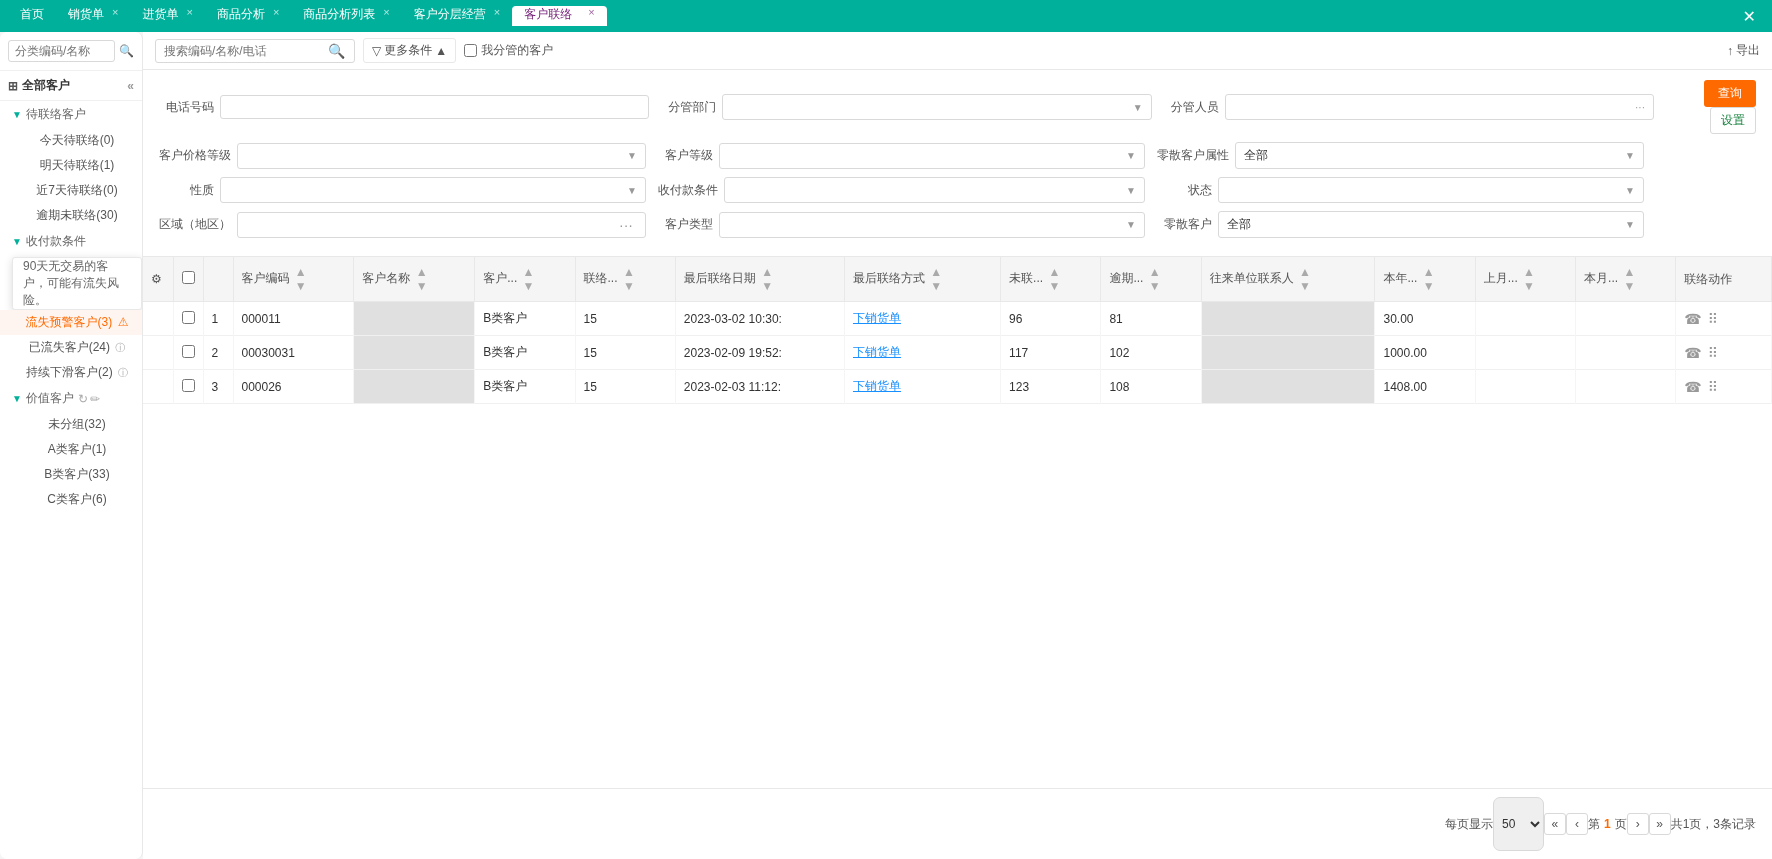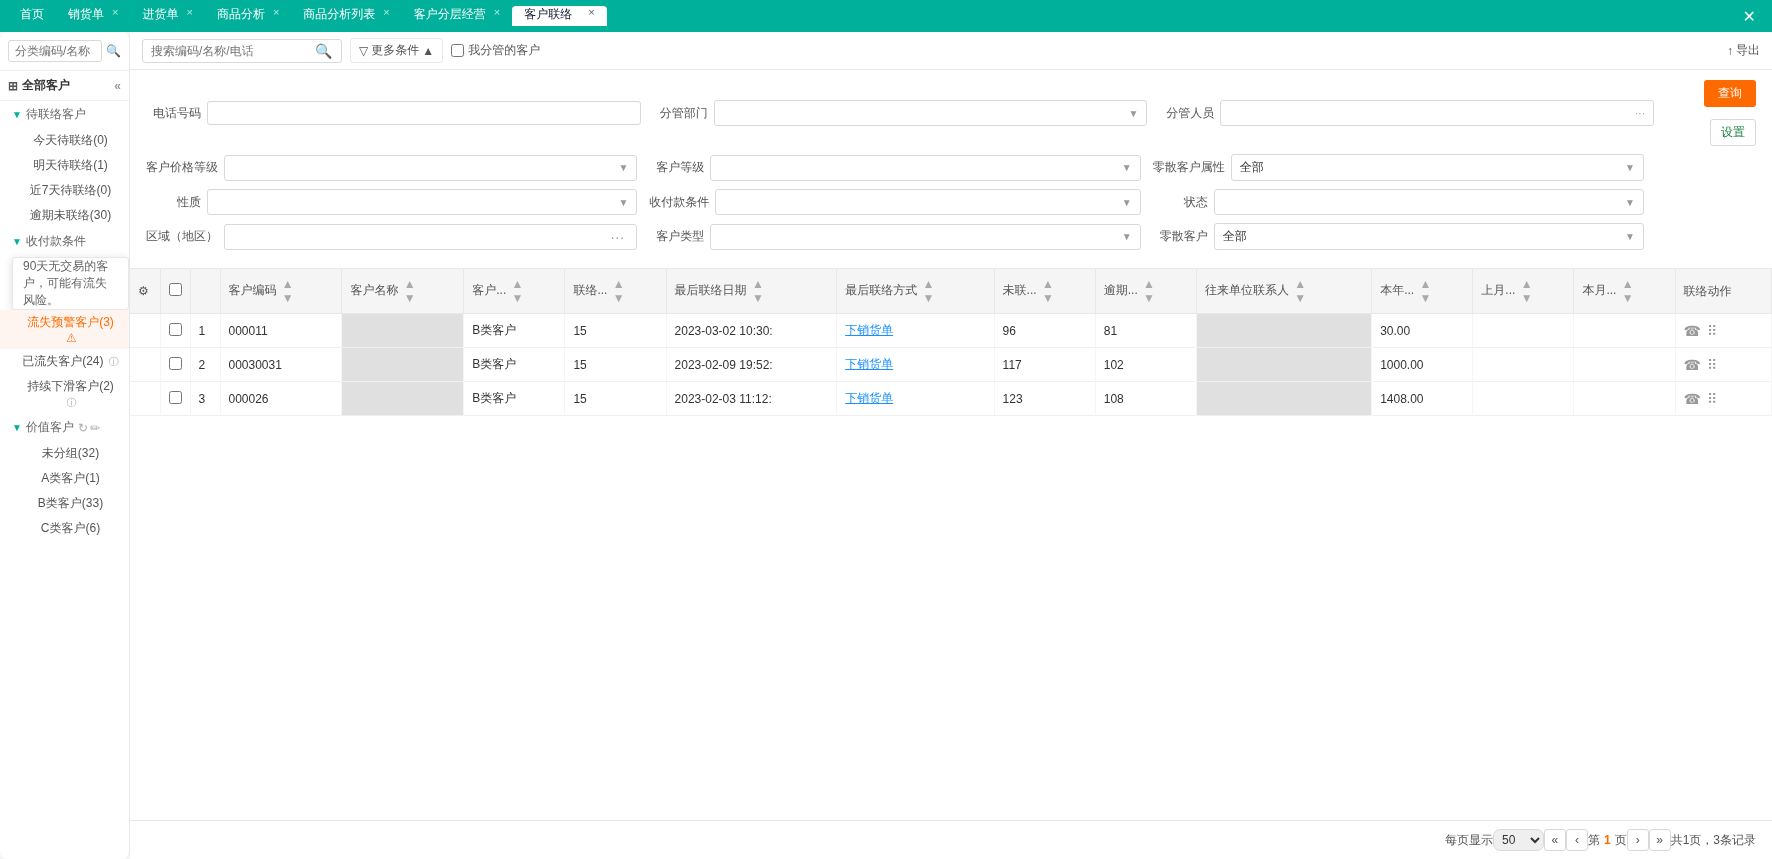--- a/index.html
+++ b/index.html
@@ -21,21 +21,21 @@
       padding: 0 12px;
       color: #fff;
       cursor: pointer;
       font-size: 13px;
       white-space: nowrap;
       gap: 4px;
       position: relative;
     }
     .nav-tab.active {
       background: #fff;
-      color: #0f172a;
+      color: #701a75;
       border-radius: 4px 4px 0 0;
       gap: 12px;
     }
     .nav-tab .close-x {
       font-size: 11px;
       margin-left: 4px;
       opacity: 0.7;
     }
     .nav-tab.home { font-size: 13px; }
     .top-nav-right {
@@ -48,21 +48,21 @@
 
     
     .main-layout {
       display: flex;
       height: calc(100vh - 32px);
       overflow: hidden;
     }
 
     
     .sidebar {
-      width: 130px;
+      width: 143px;
       background: #fff;
       border-right: 1px solid #e8e8e8;
       display: flex;
       flex-direction: column;
       flex-shrink: 0;
       overflow-y: auto;
       border-radius: 7px;
     }
     .sidebar-search {
       display: flex;
@@ -319,21 +319,21 @@
       align-items: center;
       justify-content: flex-end;
       padding: 8px 16px;
       background: #fff;
       border-top: 1px solid #e8e8e8;
     }
     .pagination-text { color: #555; font-size: 12px; }
     .page-size-select {
       border: 1px solid #d9d9d9;
       border-radius: 7px;
-      padding: 2px 4px;
+      padding: 18px 4px;
       font-size: 12px;
       color: #333;
     }
     .page-btn {
       border: 1px solid #d9d9d9;
       background: #fff;
       border-radius: 3px;
       width: 22px;
       height: 22px;
       display: flex;
@@ -349,21 +349,21 @@
       margin: 0 4px;
     }
 
     
     .table-wrapper::-webkit-scrollbar { height: 6px; width: 6px; }
     .table-wrapper::-webkit-scrollbar-thumb { background: #ccc; border-radius: 3px; }
 
     .filter-actions {
       display: flex;
       flex-direction: column;
-      gap: 12px;
+      gap: 0;
       margin-left: 8px;
     }
 
     .dots-btn {
       color: #999;
       cursor: pointer;
       padding: 0 4px;
       font-size: 14px;
     }
   </style>

